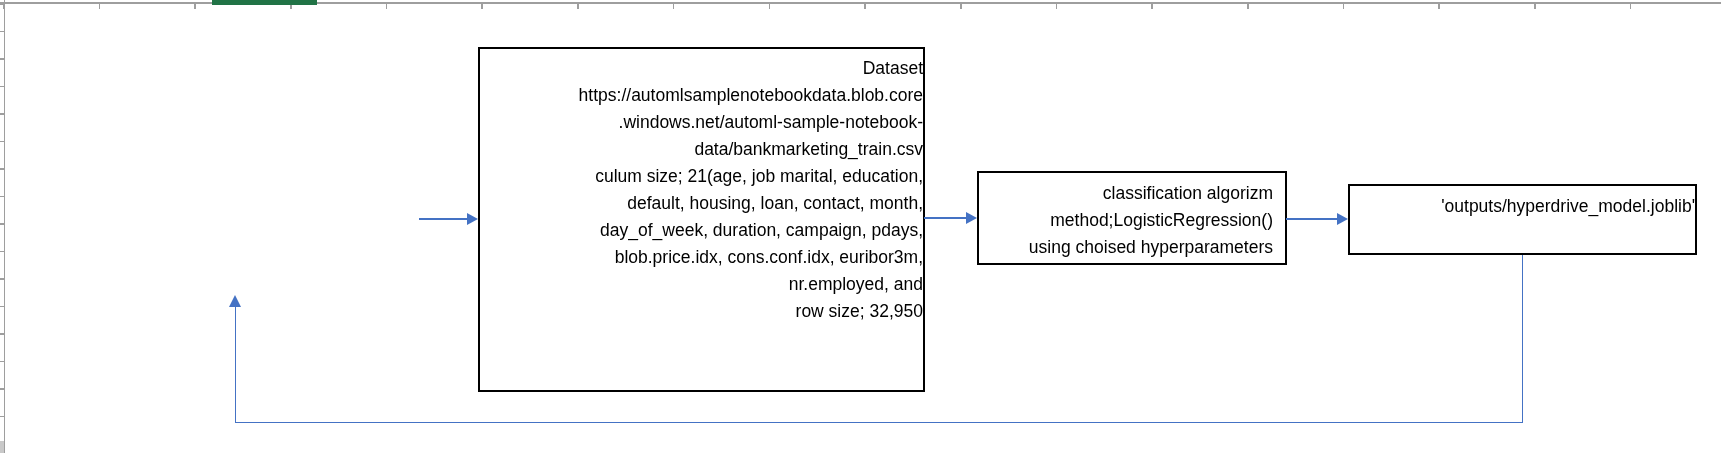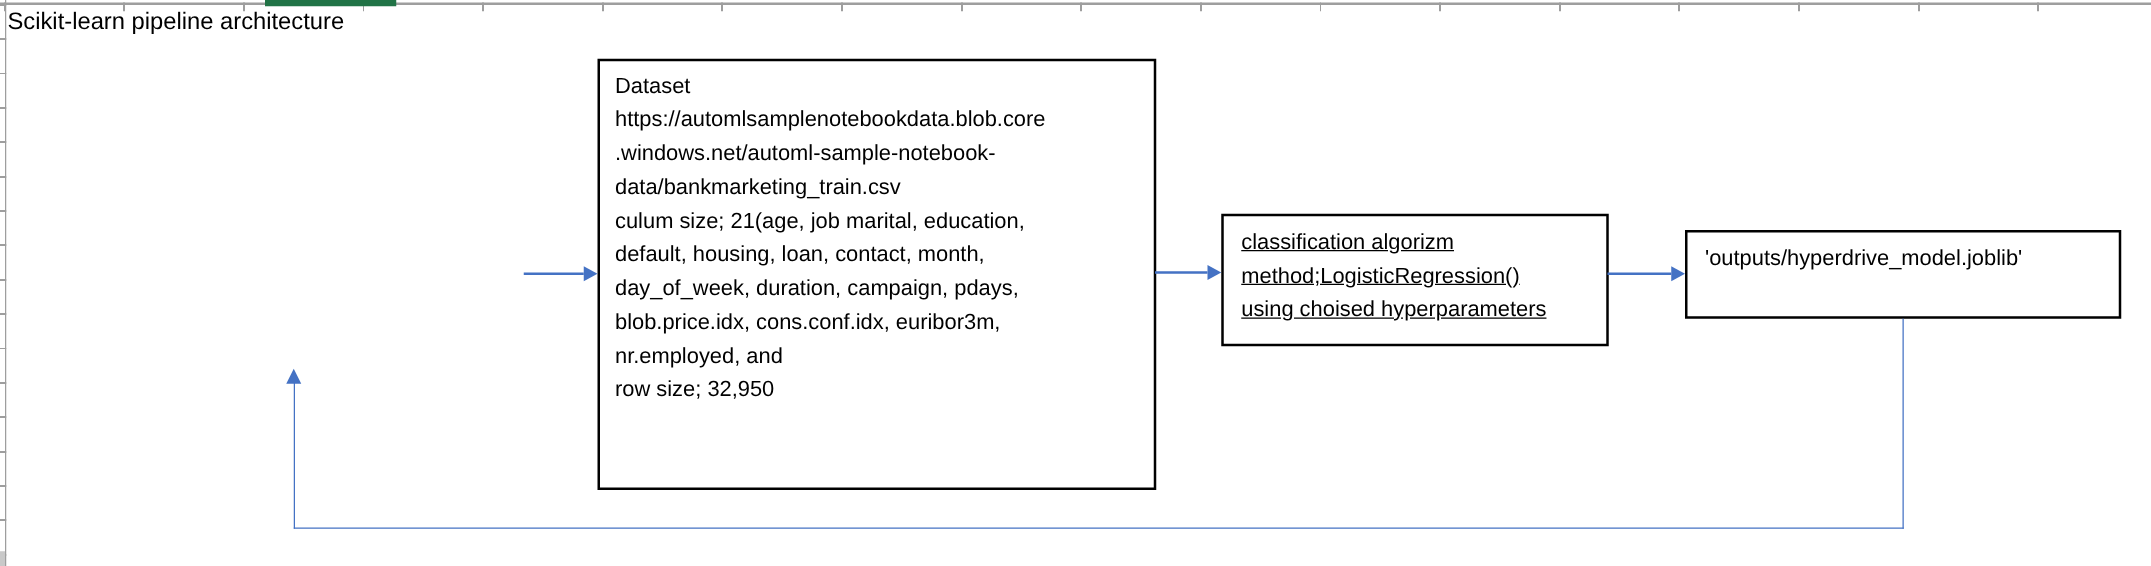--- a/index.html
+++ b/index.html
@@ -55,30 +55,31 @@
     position: absolute; left: 6px; top: 7px;
     font-size: 19px; line-height: 22px; color: var(--text);
     white-space: pre;
   }
 
   
   .box {
     position: absolute;
     border: 2.5px solid var(--box_border);
     background: var(--background);
+    text-align: right;
   }
   .box .line {
     font-size: 17.5px;
     line-height: 27px;
     white-space: pre;
     color: var(--text);
   }
   #box-hyper   { left: 47px;  top: 144px; width: 372px; height: 149px; padding: 5px 0 0 15px; }
   #box-dataset { left: 478px; top: 47px;  width: 447px; height: 345px; padding: 6px 0 0 12px; }
-  #box-classifier { left: 977px; top: 171px; width: 310px; height: 106px; padding: 7px 0 0 14px; text-decoration: underline; }
+  #box-classifier { left: 977px; top: 171px; width: 310px; height: 94px; padding: 7px 12px 0 14px; }
   #box-dump    { left: 1348px; top: 184px; width: 349px; height: 71px; padding: 7px 0 0 14px; }
 
   
   .h-shaft { position: absolute; height: 2px; background: var(--arrow); }
   .v-shaft { position: absolute; width: 1.5px; background: var(--arrow); }
   .head-right {
     position: absolute; width: 0; height: 0;
     border-top: 6px solid transparent;
     border-bottom: 6px solid transparent;
     border-left: 11px solid var(--arrow);
@@ -105,21 +106,20 @@
 
 <div class="canvas">
 
   <div class="grid-top-ticks"></div>
   <div class="grid-top-line"></div>
   <div class="grid-left-ticks"></div>
   <div class="grid-left-line"></div>
   <div class="grid-corner-block"></div>
   <div class="selection-border"></div>
 
-  <div class="page-title">Scikit-learn pipeline architecture</div>
 
 
   <div class="box" id="box-dataset">
     <div class="line">Dataset</div>
     <div class="line">https://automlsamplenotebookdata.blob.core</div>
     <div class="line">.windows.net/automl-sample-notebook-</div>
     <div class="line">data/bankmarketing_train.csv</div>
     <div class="line">culum size; 21(age, job marital, education,</div>
     <div class="line">default, housing, loan, contact, month,</div>
     <div class="line">day_of_week, duration, campaign, pdays,</div>

